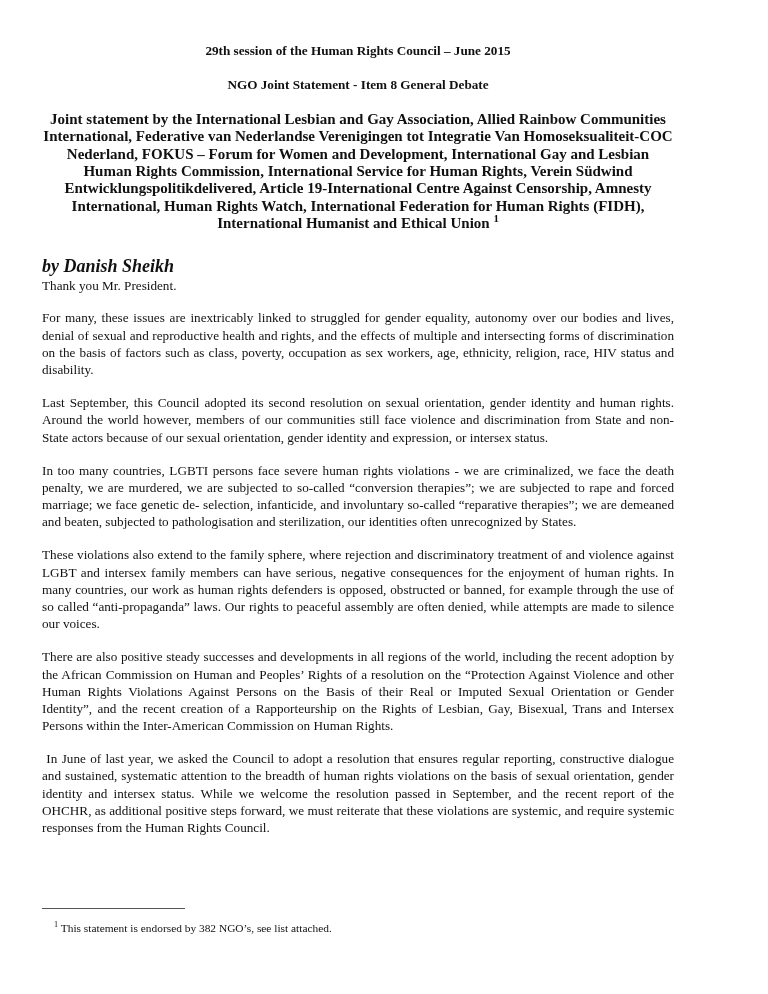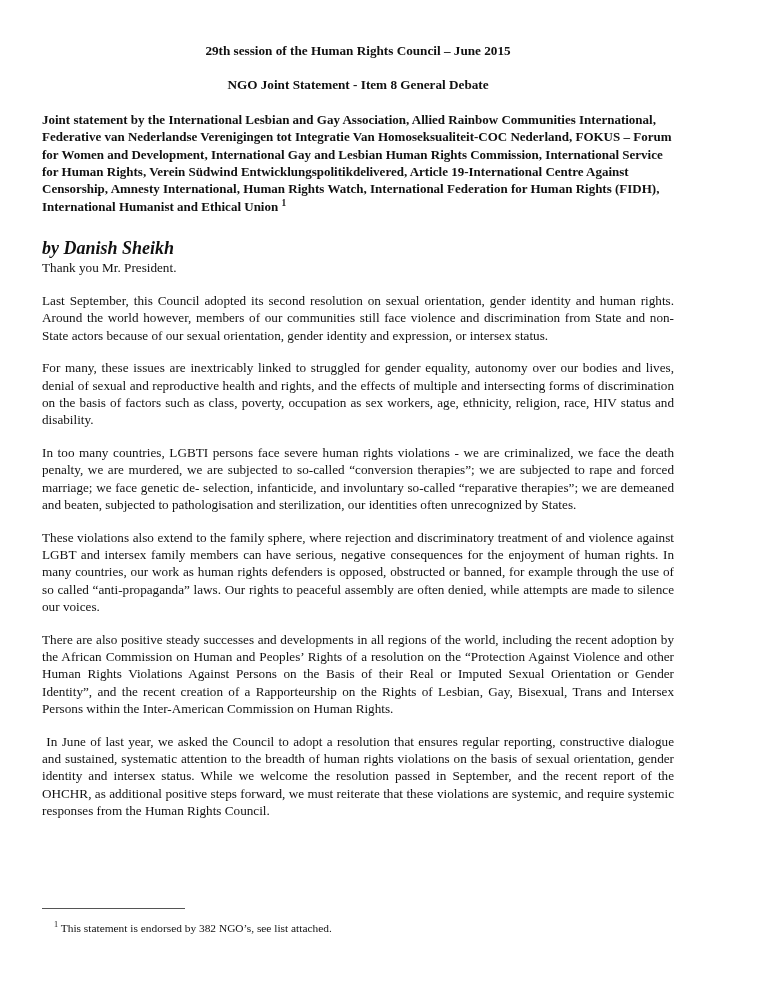--- a/index.html
+++ b/index.html
@@ -29,22 +29,23 @@
     font-size: 13.2px;
     line-height: 17.4px;
   }
   .heading-line {
     font-weight: bold;
   }
   .heading-gap {
     height: 17px;
   }
   .org-block {
+    text-align: center;
     font-weight: bold;
-    font-size: 13px;
+    font-size: 15px;
     line-height: 17.4px;
     margin-top: 17px;
   }
   .byline {
     text-align: left;
     font-weight: bold;
     font-style: italic;
     font-size: 18px;
     margin-top: 23px;
     margin-bottom: 0;
@@ -106,23 +107,23 @@
 
   <div class="org-block"><span>Joint statement by the International Lesbian and Gay Association, Allied Rainbow Communities International, Federative van Nederlandse Verenigingen tot Integratie Van Homoseksualiteit-COC Nederland, FOKUS – Forum for Women and Development, International Gay and Lesbian Human Rights Commission, International Service for Human Rights, Verein Südwind Entwicklungspolitikdelivered, Article 19-International Centre Against Censorship, Amnesty International, Human Rights Watch, International Federation for Human Rights (FIDH), International Humanist and Ethical Union </span><sup>1</sup></div>
 
   <div class="byline">by Danish Sheikh</div>
 
   <div class="body-text">
 
     <p class="para nojust">Thank you Mr. President.</p>
 
 
+    <p class="para">For many, these issues are inextricably linked to struggled for gender equality, autonomy over our bodies and lives, denial of sexual and reproductive health and rights, and the effects of multiple and intersecting forms of discrimination on the basis of factors such as class, poverty, occupation as sex workers, age, ethnicity, religion, race, HIV status and disability.</p>
+
     <p class="para">Last September, this Council adopted its second resolution on sexual orientation, gender identity and human rights. Around the world however, members of our communities still face violence and discrimination from State and non-State actors because of our sexual orientation, gender identity and expression, or intersex status.</p>
-
-    <p class="para">For many, these issues are inextricably linked to struggled for gender equality, autonomy over our bodies and lives, denial of sexual and reproductive health and rights, and the effects of multiple and intersecting forms of discrimination on the basis of factors such as class, poverty, occupation as sex workers, age, ethnicity, religion, race, HIV status and disability.</p>
 
     <p class="para">In too many countries, LGBTI persons face severe human rights violations - we are criminalized, we face the death penalty, we are murdered, we are subjected to so-called “conversion therapies”; we are subjected to rape and forced marriage; we face genetic de- selection, infanticide, and involuntary so-called “reparative therapies”; we are demeaned and beaten, subjected to pathologisation and sterilization, our identities often unrecognized by States.</p>
 
     <p class="para">These violations also extend to the family sphere, where rejection and discriminatory treatment of and violence against LGBT and intersex family members can have serious, negative consequences for the enjoyment of human rights. In many countries, our work as human rights defenders is opposed, obstructed or banned, for example through the use of so called “anti-propaganda” laws. Our rights to peaceful assembly are often denied, while attempts are made to silence our voices.</p>
 
     <p class="para">There are also positive steady successes and developments in all regions of the world, including the recent adoption by the African Commission on Human and Peoples’ Rights of a resolution on the “Protection Against Violence and other Human Rights Violations Against Persons on the Basis of their Real or Imputed Sexual Orientation or Gender Identity”, and the recent creation of a Rapporteurship on the Rights of Lesbian, Gay, Bisexual, Trans and Intersex Persons within the Inter-American Commission on Human Rights.</p>
 
     <p class="para"> In June of last year, we asked the Council to adopt a resolution that ensures regular reporting, constructive dialogue and sustained, systematic attention to the breadth of human rights violations on the basis of sexual orientation, gender identity and intersex status. While we welcome the resolution passed in September, and the recent report of the OHCHR, as additional positive steps forward, we must reiterate that these violations are systemic, and require systemic responses from the Human Rights Council.</p>
 
   </div>

